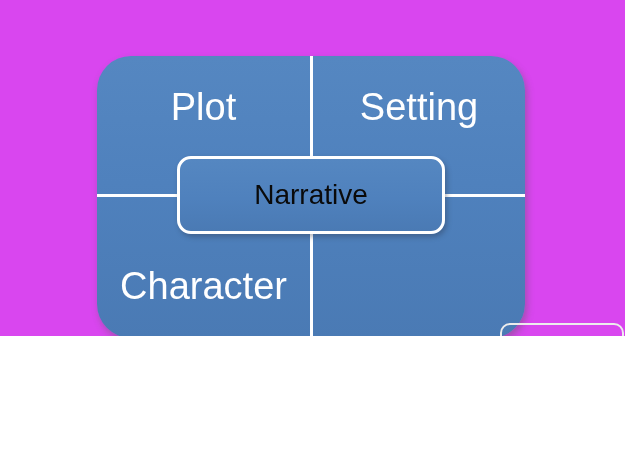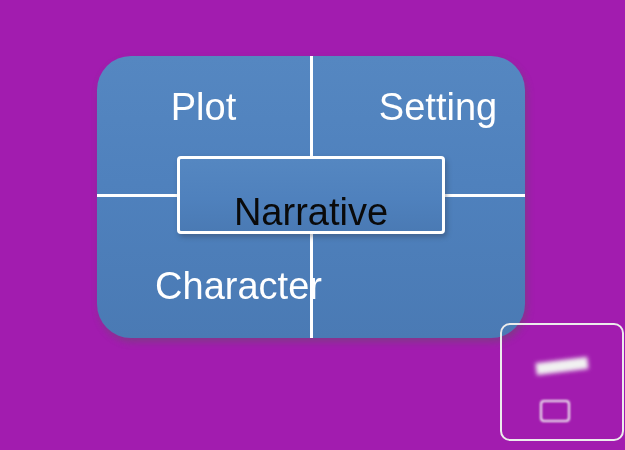--- a/index.html
+++ b/index.html
@@ -4,22 +4,22 @@
 <style>
   html, body {
     margin: 0;
     padding: 0;
     background: #ffffff;
     font-family: "Liberation Sans", sans-serif;
   }
   .canvas {
     position: relative;
     width: 625px;
-    height: 450px;
-    background: #a21caf;
+    height: 336px;
+    background: #d946ef;
     overflow: hidden;
   }
 
   
   .shape {
     position: absolute;
     left: 97px;
     top: 56px;
     width: 428px;
     height: 282px;
@@ -54,41 +54,41 @@
     display: flex;
     align-items: center;
     justify-content: center;
     color: #ffffff;
     font-size: 38px;
     line-height: 1;
     z-index: 3;
     white-space: nowrap;
   }
   .quad.tl { left: 97px;  top: 56px;  width: 213px; height: 101px; }
-  .quad.tr { left: 332px; top: 56px;  width: 212px; height: 101px; }
-  .quad.bl { left: 97px;  top: 233px; width: 213px; height: 105px; padding-left: 35px; }
+  .quad.tr { left: 313px; top: 56px;  width: 212px; height: 101px; }
+  .quad.bl { left: 97px;  top: 233px; width: 213px; height: 105px; }
   .quad.br { left: 313px; top: 233px; width: 212px; height: 105px; }
 
   
   .center-box {
     position: absolute;
     left: 177px;
     top: 156px;
     width: 268px;
     height: 78px;
     background: linear-gradient(180deg, #5587c1 0%, #4f81bd 55%, #4a7ab4 100%);
     border: 3px solid #ffffff;
-    border-radius: 4px;
+    border-radius: 14px;
     box-sizing: border-box;
     box-shadow: 2px 3px 5px rgba(40, 50, 70, 0.35);
     display: flex;
-    align-items: flex-end;
+    align-items: center;
     justify-content: center;
     color: #0a0a0a;
-    font-size: 38px;
+    font-size: 28px;
     line-height: 1;
     z-index: 4;
     white-space: nowrap;
   }
 
   
   .ghost {
     position: absolute;
     left: 500px;
     top: 323px;

